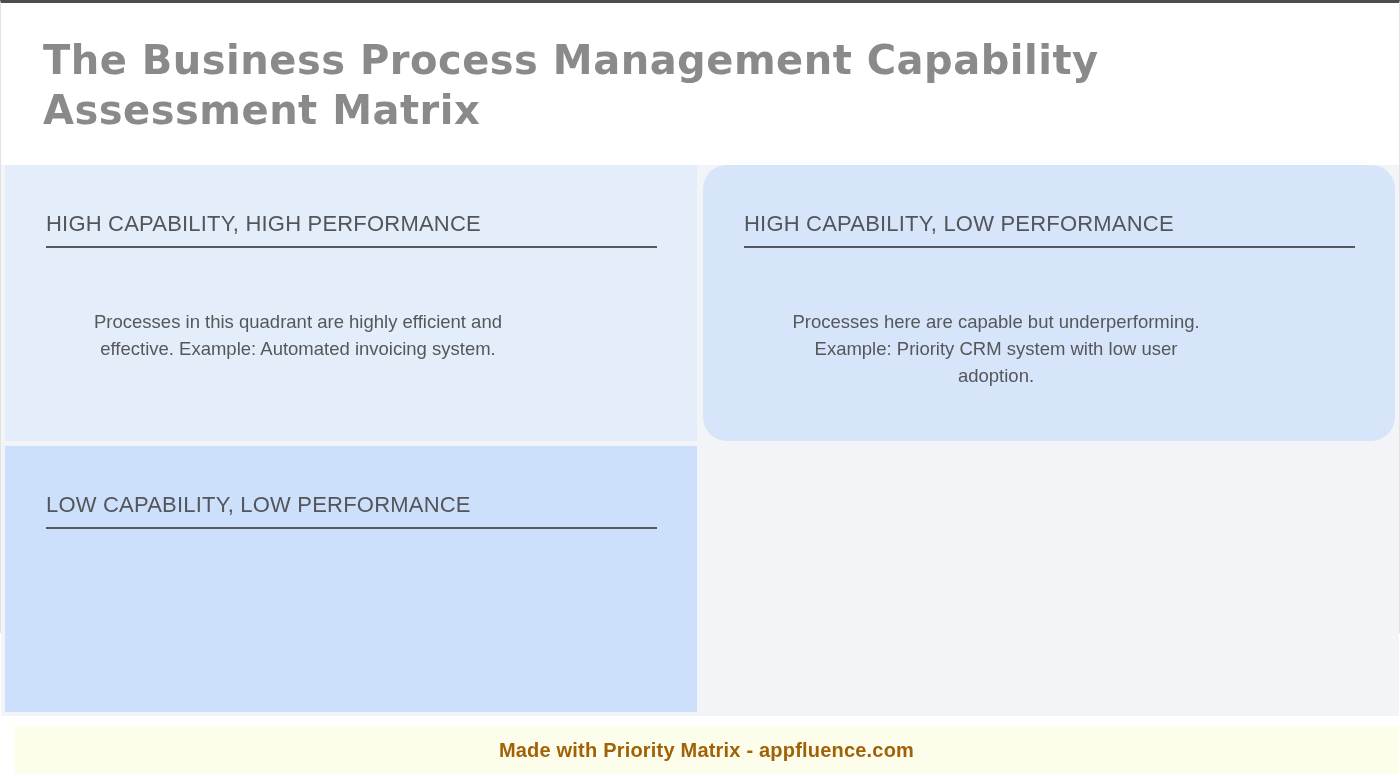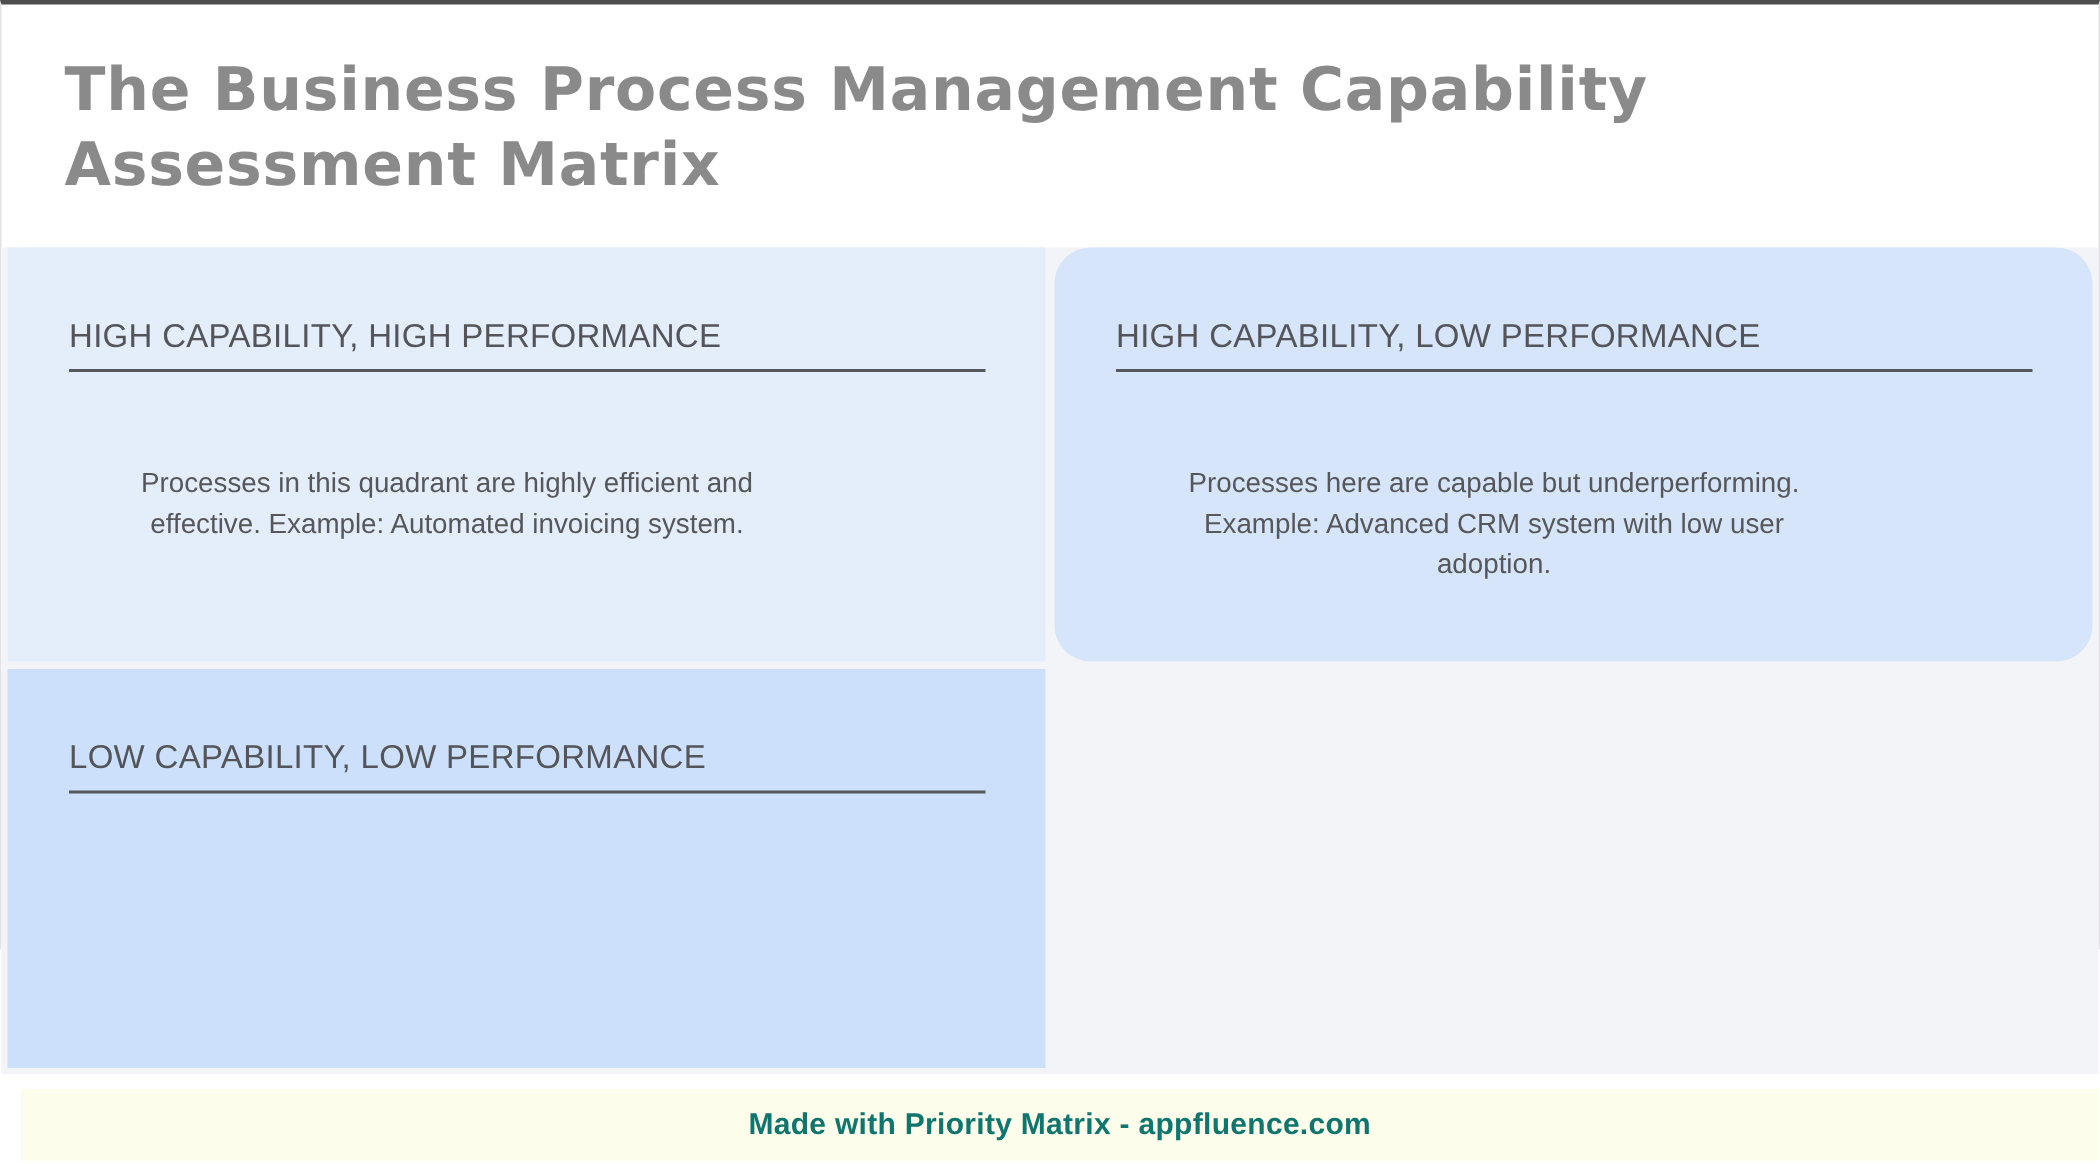--- a/index.html
+++ b/index.html
@@ -58,42 +58,42 @@
     text-align: center;
   }
   .footer {
     margin-top: 10px;
     height: 48px;
     display: flex;
     align-items: center;
     justify-content: center;
     font-weight: bold;
     font-size: 20px;
-    color: #0f766e;
+    color: #a16207;
     letter-spacing: 0.2px;
     margin-left: 13px;
   }
 </style>
 </head>
 <body>
 
 <div class="page">
 
   <h1 class="page-title">The Business Process Management Capability Assessment Matrix</h1>
 
   <div class="matrix-grid">
 
     <div class="quadrant" style="background: rgb(228, 238, 251);">
       <h2 class="q-title">HIGH CAPABILITY, HIGH PERFORMANCE</h2>
       <p class="q-desc">Processes in this quadrant are highly efficient and effective. Example: Automated invoicing system.</p>
     </div>
 
     <div class="quadrant" style="background: rgb(214, 229, 250); border-radius: 24px;">
       <h2 class="q-title">HIGH CAPABILITY, LOW PERFORMANCE</h2>
-      <p class="q-desc">Processes here are capable but underperforming. Example: Advanced CRM system with low user adoption.</p>
+      <p class="q-desc">Processes here are capable but underperforming. Example: Priority CRM system with low user adoption.</p>
     </div>
 
 
     <div class="quadrant" style="background: rgb(204, 224, 251);">
       <h2 class="q-title">LOW CAPABILITY, LOW PERFORMANCE</h2>
     </div>
 
   </div>
 
   <div class="footer" style="background: rgb(253, 253, 235);">

